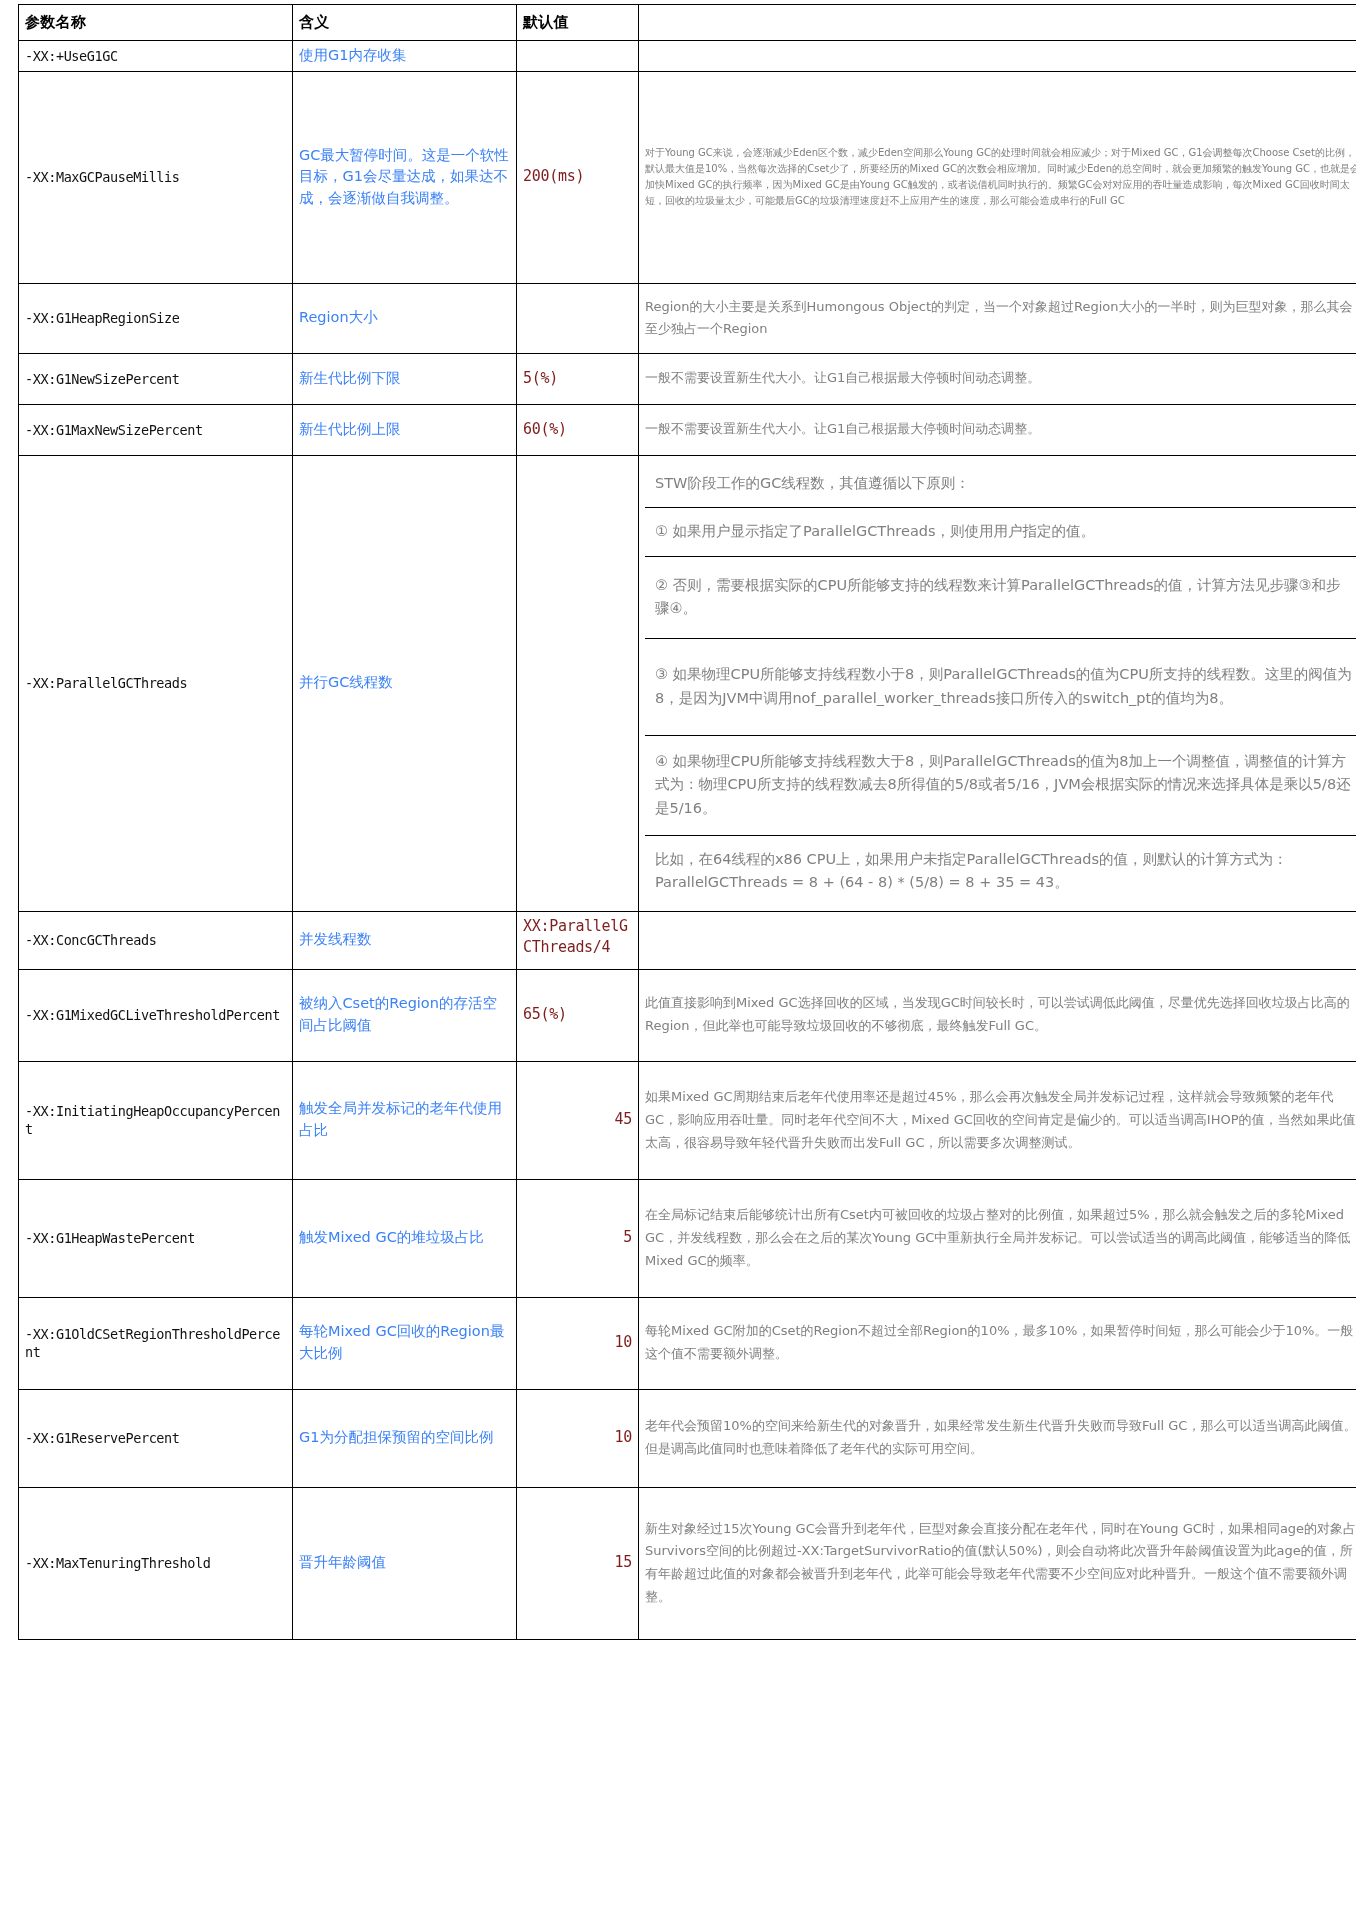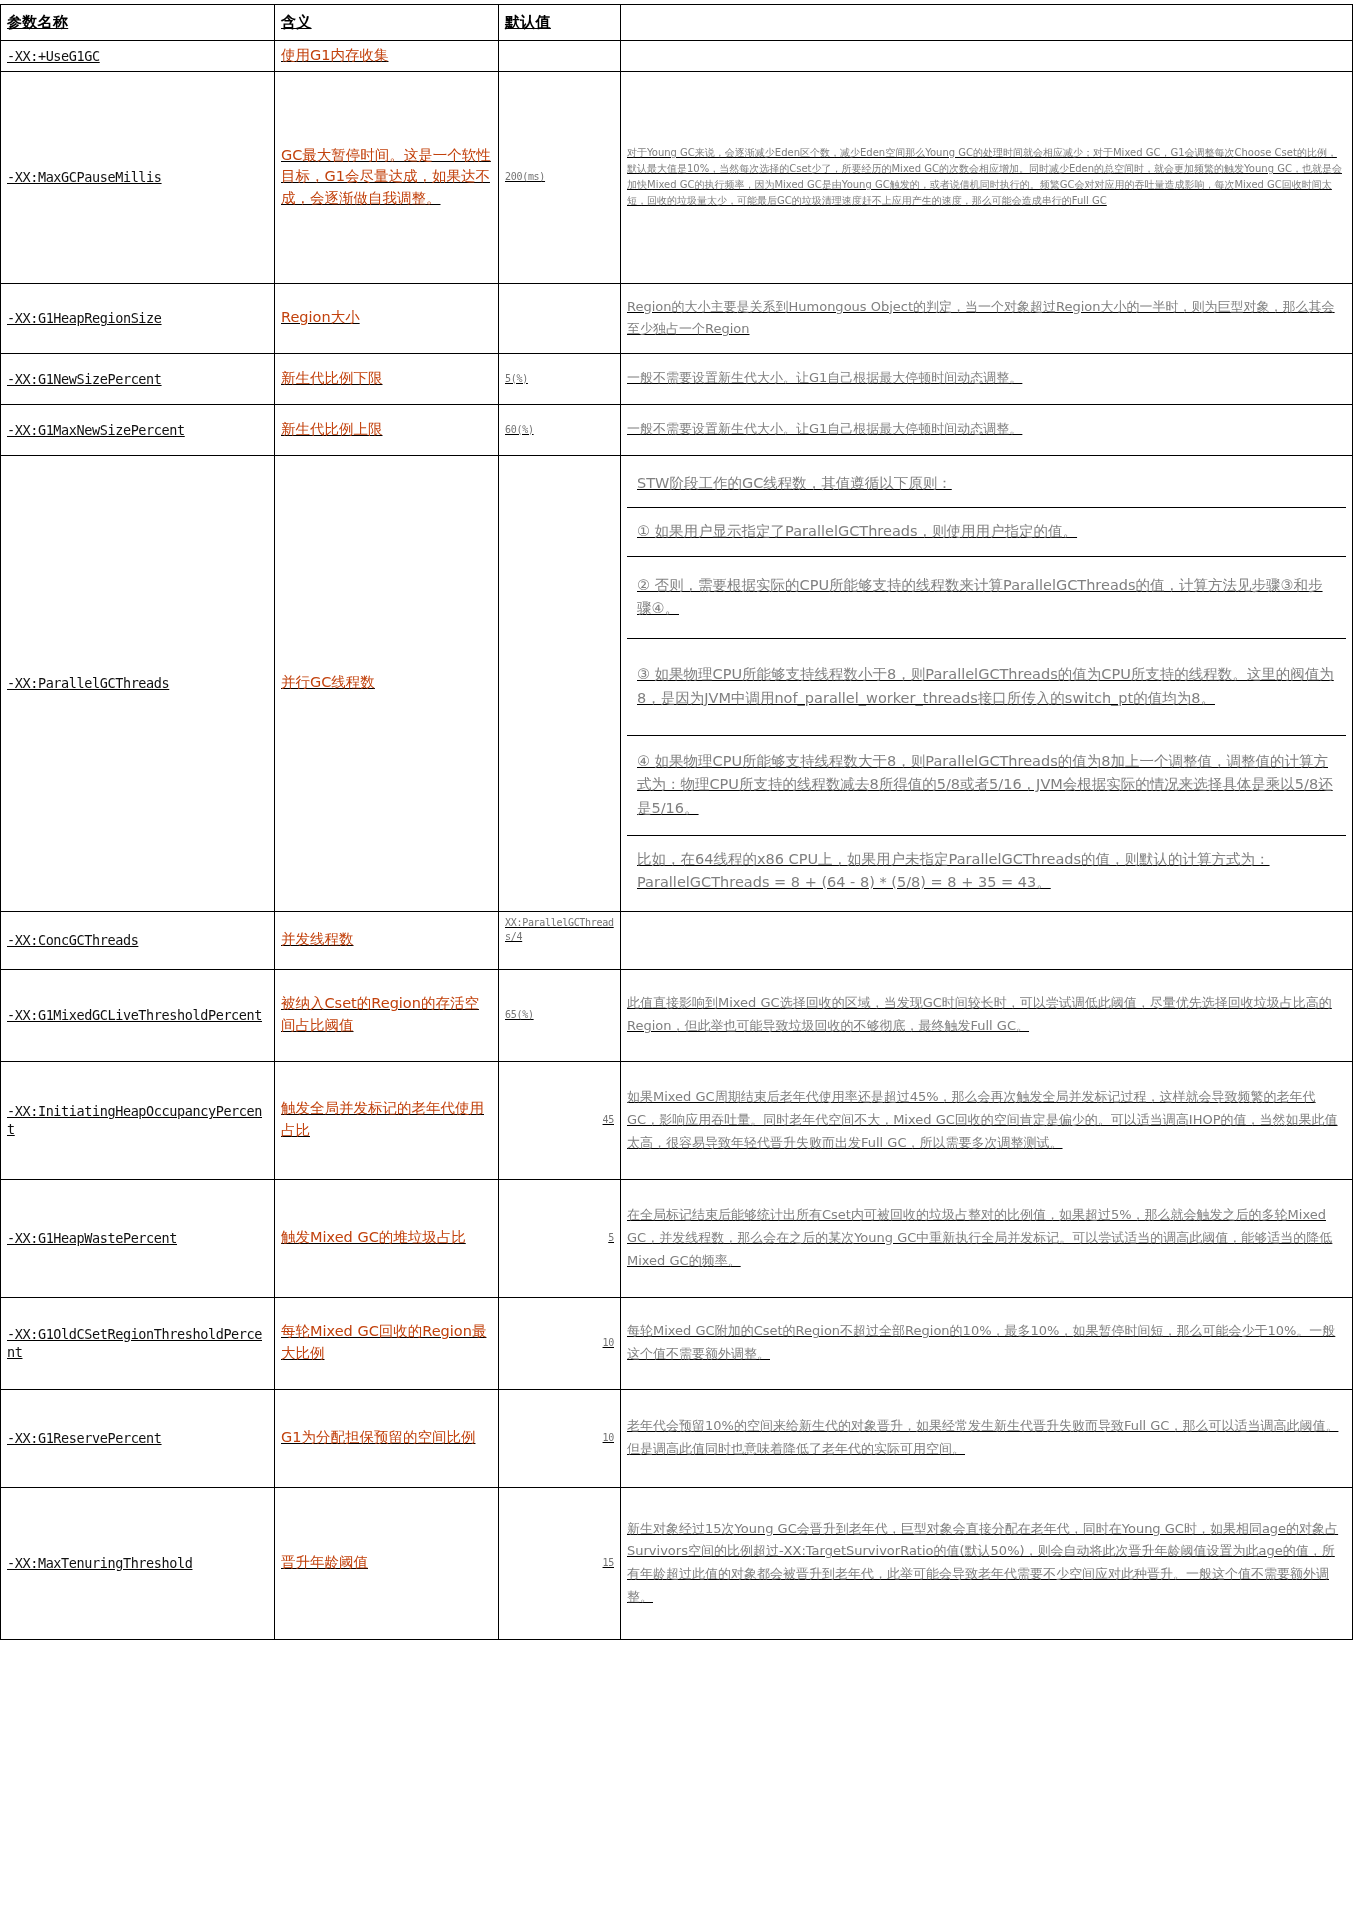--- a/index.html
+++ b/index.html
@@ -4,22 +4,21 @@
 <style>
   html,body{margin:0;padding:0;background:#ffffff;}
   body{
     width:1356px;
     font-family:"Liberation Serif", serif;
     -webkit-font-smoothing:none;
   }
   #doc{
     width:1300px;
     box-sizing:border-box;
-    padding:4px 0 0 0;
-    text-decoration:underline;
+    padding:4px 0 0 18px;
   }
   table.param-table{
     border-collapse:collapse;
     width:1352px;
     table-layout:fixed;
   }
   table.param-table td, table.param-table th{
     border:1px solid #000000;
     vertical-align:middle;
     padding:4px 6px;
@@ -47,28 +46,28 @@
     color:#111111;
     letter-spacing:-0.4px;
     line-height:1.35;
     word-break:break-all;
     margin-top:32px;
   }
   
   td.mean{
     font-family:"DejaVu Sans", sans-serif;
     font-size:14.5px;
-    color:#c2410c;
+    color:#3b82f6;
     line-height:1.5;
   }
   
   td.def{
     font-family:"DejaVu Sans Mono","Liberation Mono",monospace;
-    font-size:10px;
-    color:#737373;
+    font-size:15px;
+    color:#7f1d1d;
     line-height:1.45;
     letter-spacing:-0.3px;
     word-break:break-all;
   }
   td.def.right{text-align:right;}
   
   td.desc{
     font-family:"DejaVu Sans", sans-serif;
     font-size:10px;
     color:#808080;

